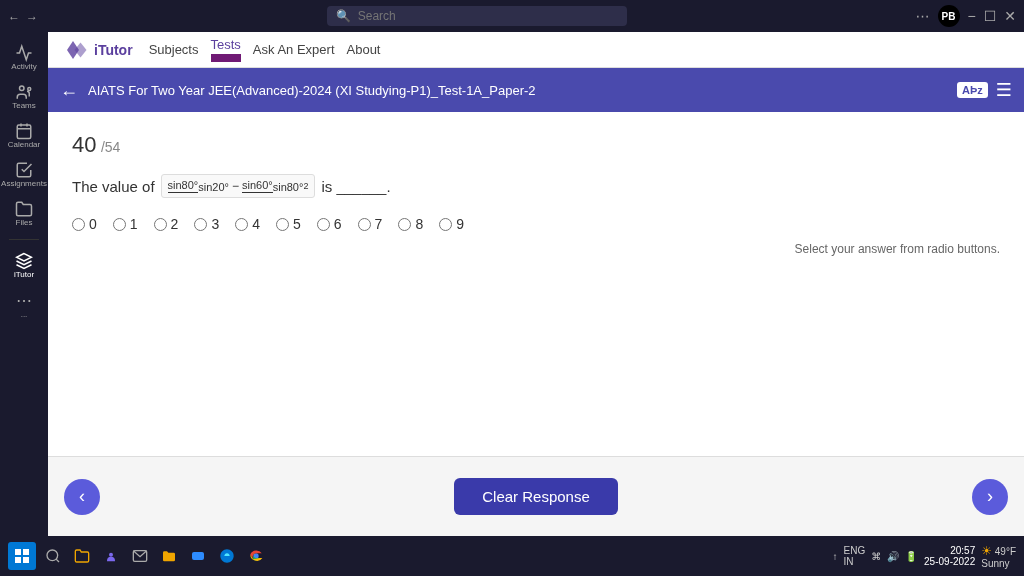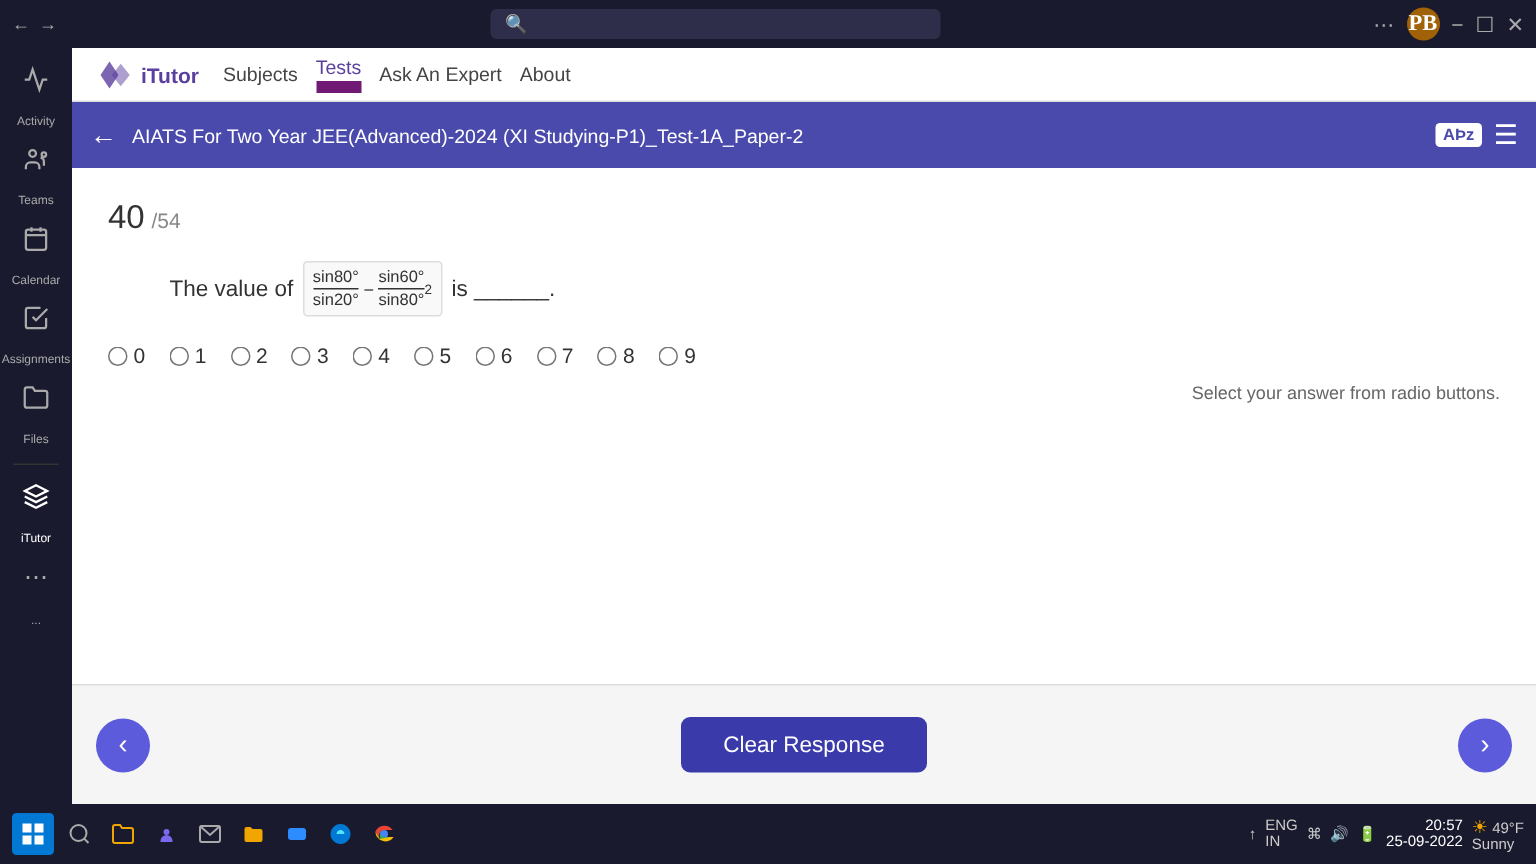--- a/index.html
+++ b/index.html
@@ -34,26 +34,26 @@
       background: transparent;
       border: none;
       color: #ccc;
       font-size: 12px;
       outline: none;
       width: 100%;
     }
     .top-bar-icons { display: flex; align-items: center; gap: 6px; color: #aaa; font-size: 14px; }
     .avatar-circle {
       width: 22px; height: 22px;
-      background: #a16207;
+      background: #000000;
       border-radius: 50%;
       color: white;
-      font-size: 15px;
+      font-size: 10px;
       font-weight: bold;
-      display: flex; align-items: center; justify-content: center; font-family: Liberation Serif, serif;
+      display: flex; align-items: center; justify-content: center;
     }
 
     
     .app-sidebar {
       position: absolute;
       left: 0; top: 32px;
       width: 48px;
       height: calc(576px - 32px - 40px);
       background: #1a1a2e;
       display: flex;
@@ -65,21 +65,21 @@
     .sidebar-item {
       width: 44px;
       display: flex;
       flex-direction: column;
       align-items: center;
       padding: 4px 2px;
       border-radius: 4px;
       cursor: pointer;
       color: #aaa;
       font-size: 9px;
-      gap: 14px;
+      gap: 0;
     }
     .sidebar-item.active { color: white; }
     .sidebar-item svg { width: 18px; height: 18px; }
     .sidebar-item-label { font-size: 8px; color: inherit; }
     .sidebar-divider { width: 30px; border: none; border-top: 1px solid #333; margin: 4px 0; }
 
     
     .teams-nav {
       position: absolute;
       left: 48px; top: 32px;
@@ -177,33 +177,32 @@
     .timer-sec { font-size: 9px; font-weight: normal; }
 
     
     .question-text {
       font-size: 15px;
       color: #333;
       margin-bottom: 18px;
       display: flex;
       align-items: center;
       gap: 6px;
-      margin-left: 41px;
     }
     .math-fraction {
       display: inline-flex;
       align-items: center;
       background: #f9f9f9;
       border: 1px solid #ddd;
       border-radius: 3px;
       padding: 4px 6px;
       font-size: 12px;
       vertical-align: middle;
     }
-    .frac { display: inline-flex; flex-direction: column; align-items: flex-end; font-size: 11px; }
+    .frac { display: inline-flex; flex-direction: row; align-items: flex-end; font-size: 11px; }
     .frac .numerator { border-bottom: 1px solid #333; padding-bottom: 1px; }
     .frac .denominator { padding-top: 1px; }
     .superscript { font-size: 9px; vertical-align: super; }
 
     
     .answer-label { font-size: 14px; font-weight: 600; color: #333; margin-bottom: 12px; }
     .radio-group { display: flex; align-items: center; gap: 16px; flex-wrap: wrap; margin-bottom: 10px; }
     .radio-option { display: flex; align-items: center; gap: 4px; cursor: pointer; }
     .radio-option input[type="radio"] { cursor: pointer; }
     .radio-option-label { font-size: 14px; color: #333; }
@@ -277,20 +276,21 @@
 <body>
 
 <div class="top-bar">
   <div class="top-bar-left">
     <button class="nav-arrow">←</button>
     <button class="nav-arrow">→</button>
   </div>
   <div class="top-bar-center">
     <div class="search-box">
       <span>🔍</span>
+      <input type="text" placeholder="Search" style="">
     </div>
   </div>
   <div class="top-bar-right">
     <div class="top-bar-icons">
       <span style="cursor:pointer">⋯</span>
     </div>
     <div class="avatar-circle">PB</div>
     <span style="color:#aaa;cursor:pointer;font-size:14px">−</span>
     <span style="color:#aaa;cursor:pointer;font-size:14px">☐</span>
     <span style="color:#aaa;cursor:pointer;font-size:14px">✕</span>

